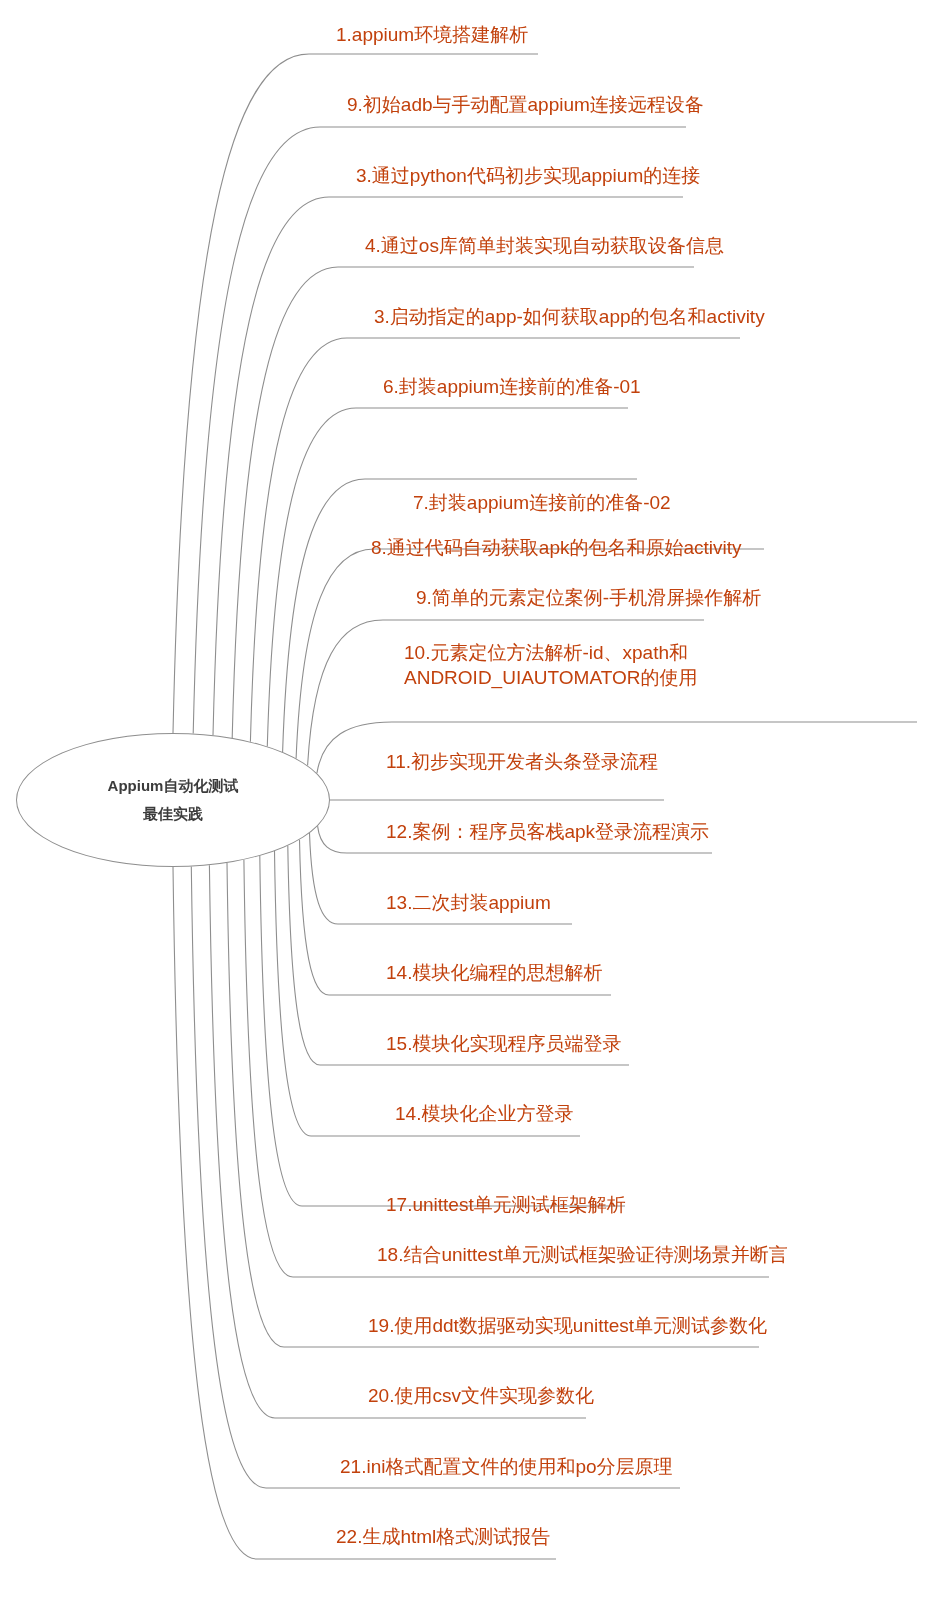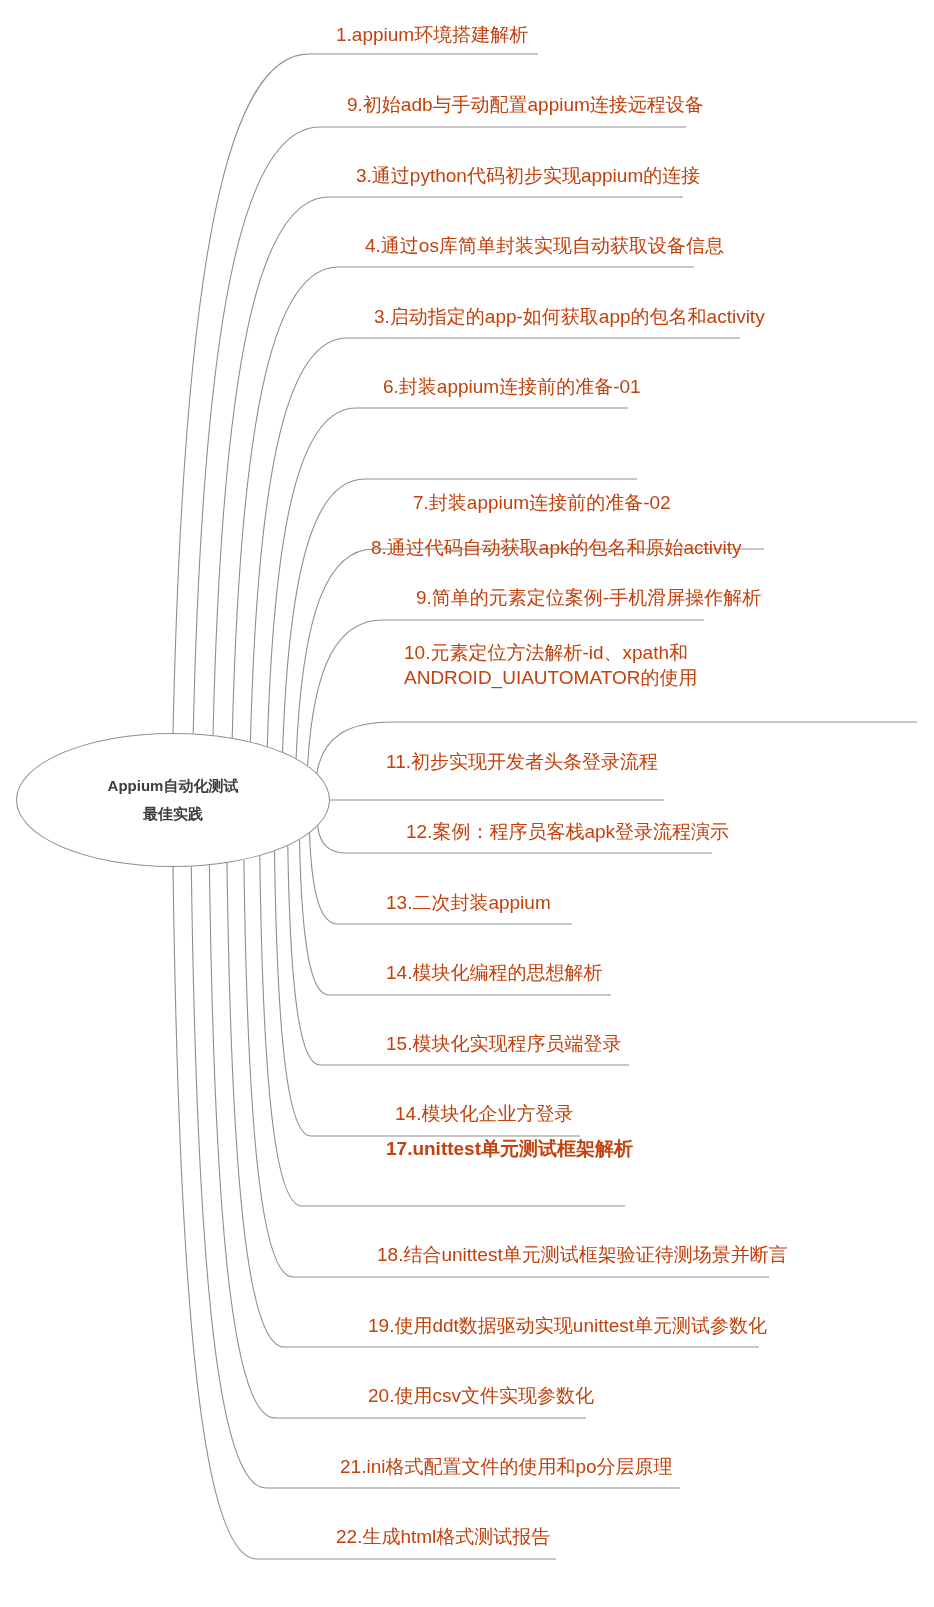--- a/index.html
+++ b/index.html
@@ -101,26 +101,26 @@
       <div class="branch-label" style="left: 347px; top: 92px;">9.初始adb与手动配置appium连接远程设备</div>
       <div class="branch-label" style="left: 356px; top: 163px;">3.通过python代码初步实现appium的连接</div>
       <div class="branch-label" style="left: 365px; top: 233px;">4.通过os库简单封装实现自动获取设备信息</div>
       <div class="branch-label" style="left: 374px; top: 304px;">3.启动指定的app-如何获取app的包名和activity</div>
       <div class="branch-label" style="left: 383px; top: 374px;">6.封装appium连接前的准备-01</div>
       <div class="branch-label" style="left: 413px; top: 444px; margin-top: 46px;">7.封装appium连接前的准备-02</div>
       <div class="branch-label" style="left: 371px; top: 515px; margin-top: 20px;">8.通过代码自动获取apk的包名和原始activity</div>
       <div class="branch-label" style="left: 392px; top: 585px; margin-left: 24px;">9.简单的元素定位案例-手机滑屏操作解析</div>
       <div class="branch-label wrap" style="left: 404px; top: 640px;">10.元素定位方法解析-id、xpath和ANDROID_UIAUTOMATOR的使用</div>
       <div class="branch-label" style="left: 386px; top: 749px;">11.初步实现开发者头条登录流程</div>
-      <div class="branch-label" style="left: 406px; top: 819px;">12.案例：程序员客栈apk登录流程演示</div>
+      <div class="branch-label" style="left: 386px; top: 819px;">12.案例：程序员客栈apk登录流程演示</div>
       <div class="branch-label" style="left: 386px; top: 890px;">13.二次封装appium</div>
       <div class="branch-label" style="left: 386px; top: 960px;">14.模块化编程的思想解析</div>
       <div class="branch-label" style="left: 386px; top: 1031px;">15.模块化实现程序员端登录</div>
       <div class="branch-label" style="left: 395px; top: 1101px;">14.模块化企业方登录</div>
-      <div class="branch-label" style="left: 386px; top: 1136px; font-weight: bold;">17.unittest单元测试框架解析</div>
+      <div class="branch-label" style="left: 386px; top: 1192px;">17.unittest单元测试框架解析</div>
       <div class="branch-label" style="left: 377px; top: 1242px;">18.结合unittest单元测试框架验证待测场景并断言</div>
       <div class="branch-label" style="left: 368px; top: 1313px;">19.使用ddt数据驱动实现unittest单元测试参数化</div>
       <div class="branch-label" style="left: 368px; top: 1383px;">20.使用csv文件实现参数化</div>
       <div class="branch-label" style="left: 340px; top: 1454px;">21.ini格式配置文件的使用和po分层原理</div>
       <div class="branch-label" style="left: 336px; top: 1524px;">22.生成html格式测试报告</div>
     </div>
 
 </div>
 
 </body></html>

